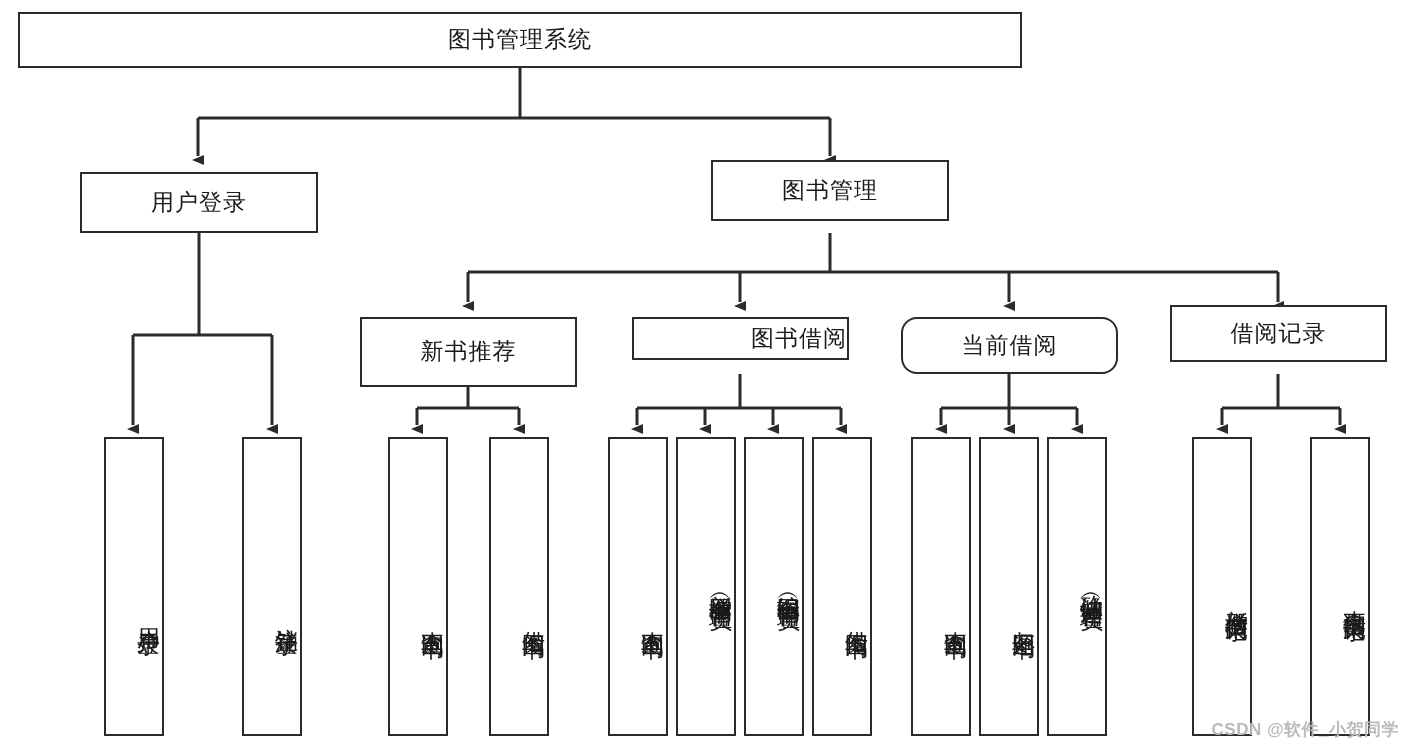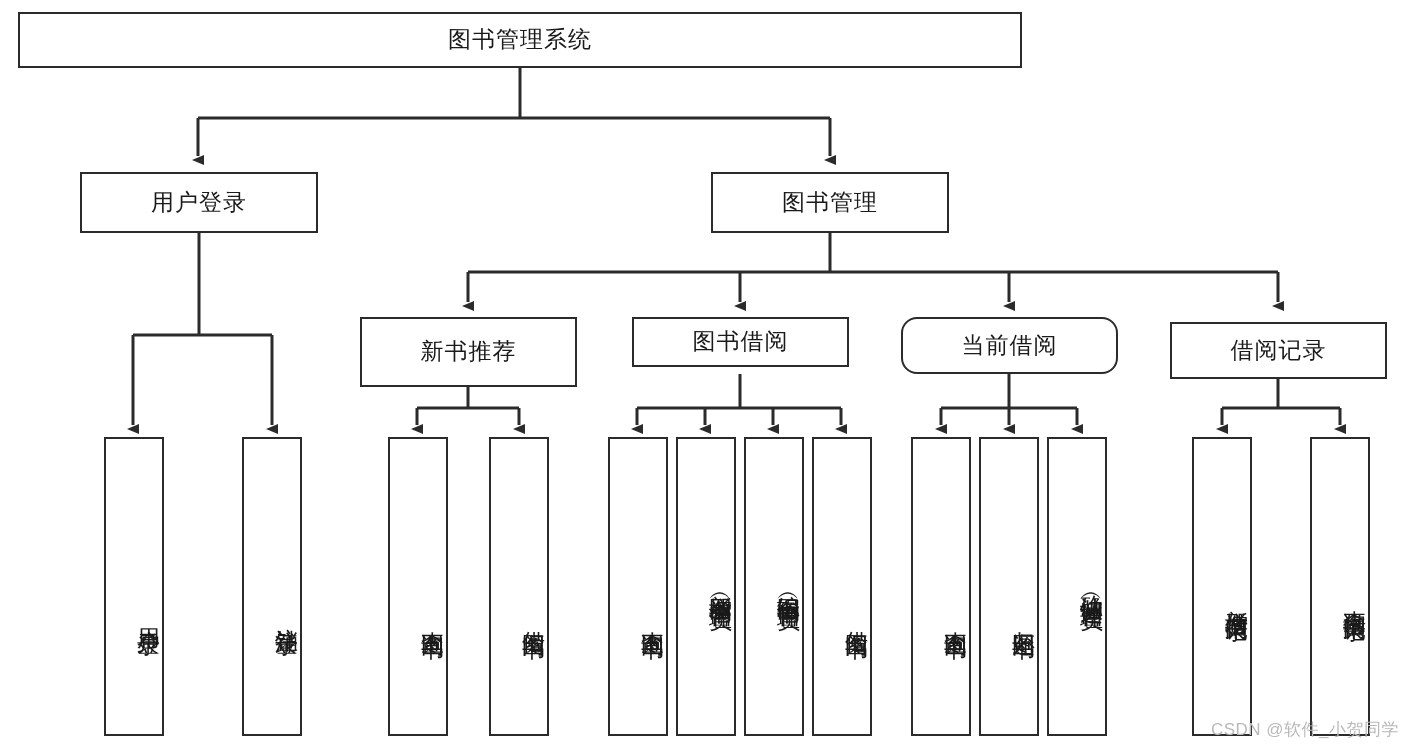--- a/index.html
+++ b/index.html
@@ -57,20 +57,21 @@
     line-height: 1.18;
   }
   #watermark {
     position: absolute;
     right: 6px;
     bottom: 6px;
     font-size: 17px;
     color: #b9b9b9;
     letter-spacing: 0.5px;
     white-space: nowrap;
+    font-weight: bold;
   }
 </style>
 </head>
 <body>
 
 <div id="canvas">
 
   <svg id="edges" viewBox="0 0 1405 747" xmlns="http://www.w3.org/2000/svg">
     <defs>
       <marker id="arrow" markerWidth="10" markerHeight="12" refX="1" refY="6" orient="auto" markerUnits="userSpaceOnUse">
@@ -125,37 +126,37 @@
   </svg>
 
   <div class="node horizontal" style="left:18px; top:12px; width:1004px; height:56px;">
     <span class="node-label">图书管理系统</span>
   </div>
 
   <div class="node horizontal" style="left:80px; top:172px; width:238px; height:61px;">
     <span class="node-label">用户登录</span>
   </div>
 
-  <div class="node horizontal" style="left:711px; top:172px; width:238px; height:61px;">
+  <div class="node horizontal" style="left:711px; top:160px; width:238px; height:61px;">
     <span class="node-label">图书管理</span>
   </div>
 
   <div class="node horizontal" style="left:360px; top:317px; width:217px; height:70px;">
     <span class="node-label">新书推荐</span>
   </div>
 
-  <div class="node horizontal" style="left:632px; top:317px; width:217px; height:50px;">
+  <div class="node horizontal" style="left:632px; top:317px; width:217px; height:43px;justify-content:flex-end;">
     <span class="node-label">图书借阅</span>
   </div>
 
   <div class="node horizontal" style="left:901px; top:317px; width:217px; height:57px;border-radius:16px;">
     <span class="node-label">当前借阅</span>
   </div>
 
-  <div class="node horizontal" style="left:1170px; top:322px; width:217px; height:57px;">
+  <div class="node horizontal" style="left:1170px; top:305px; width:217px; height:57px;">
     <span class="node-label">借阅记录</span>
   </div>
 
   <div class="node vertical" style="left:104px; top:437px; width:60px; height:299px; padding-top:60px;">
     <span class="node-label">用户登录</span>
   </div>
 
   <div class="node vertical" style="left:242px; top:437px; width:60px; height:299px; padding-top:60px;">
     <span class="node-label">注销登录</span>
   </div>

